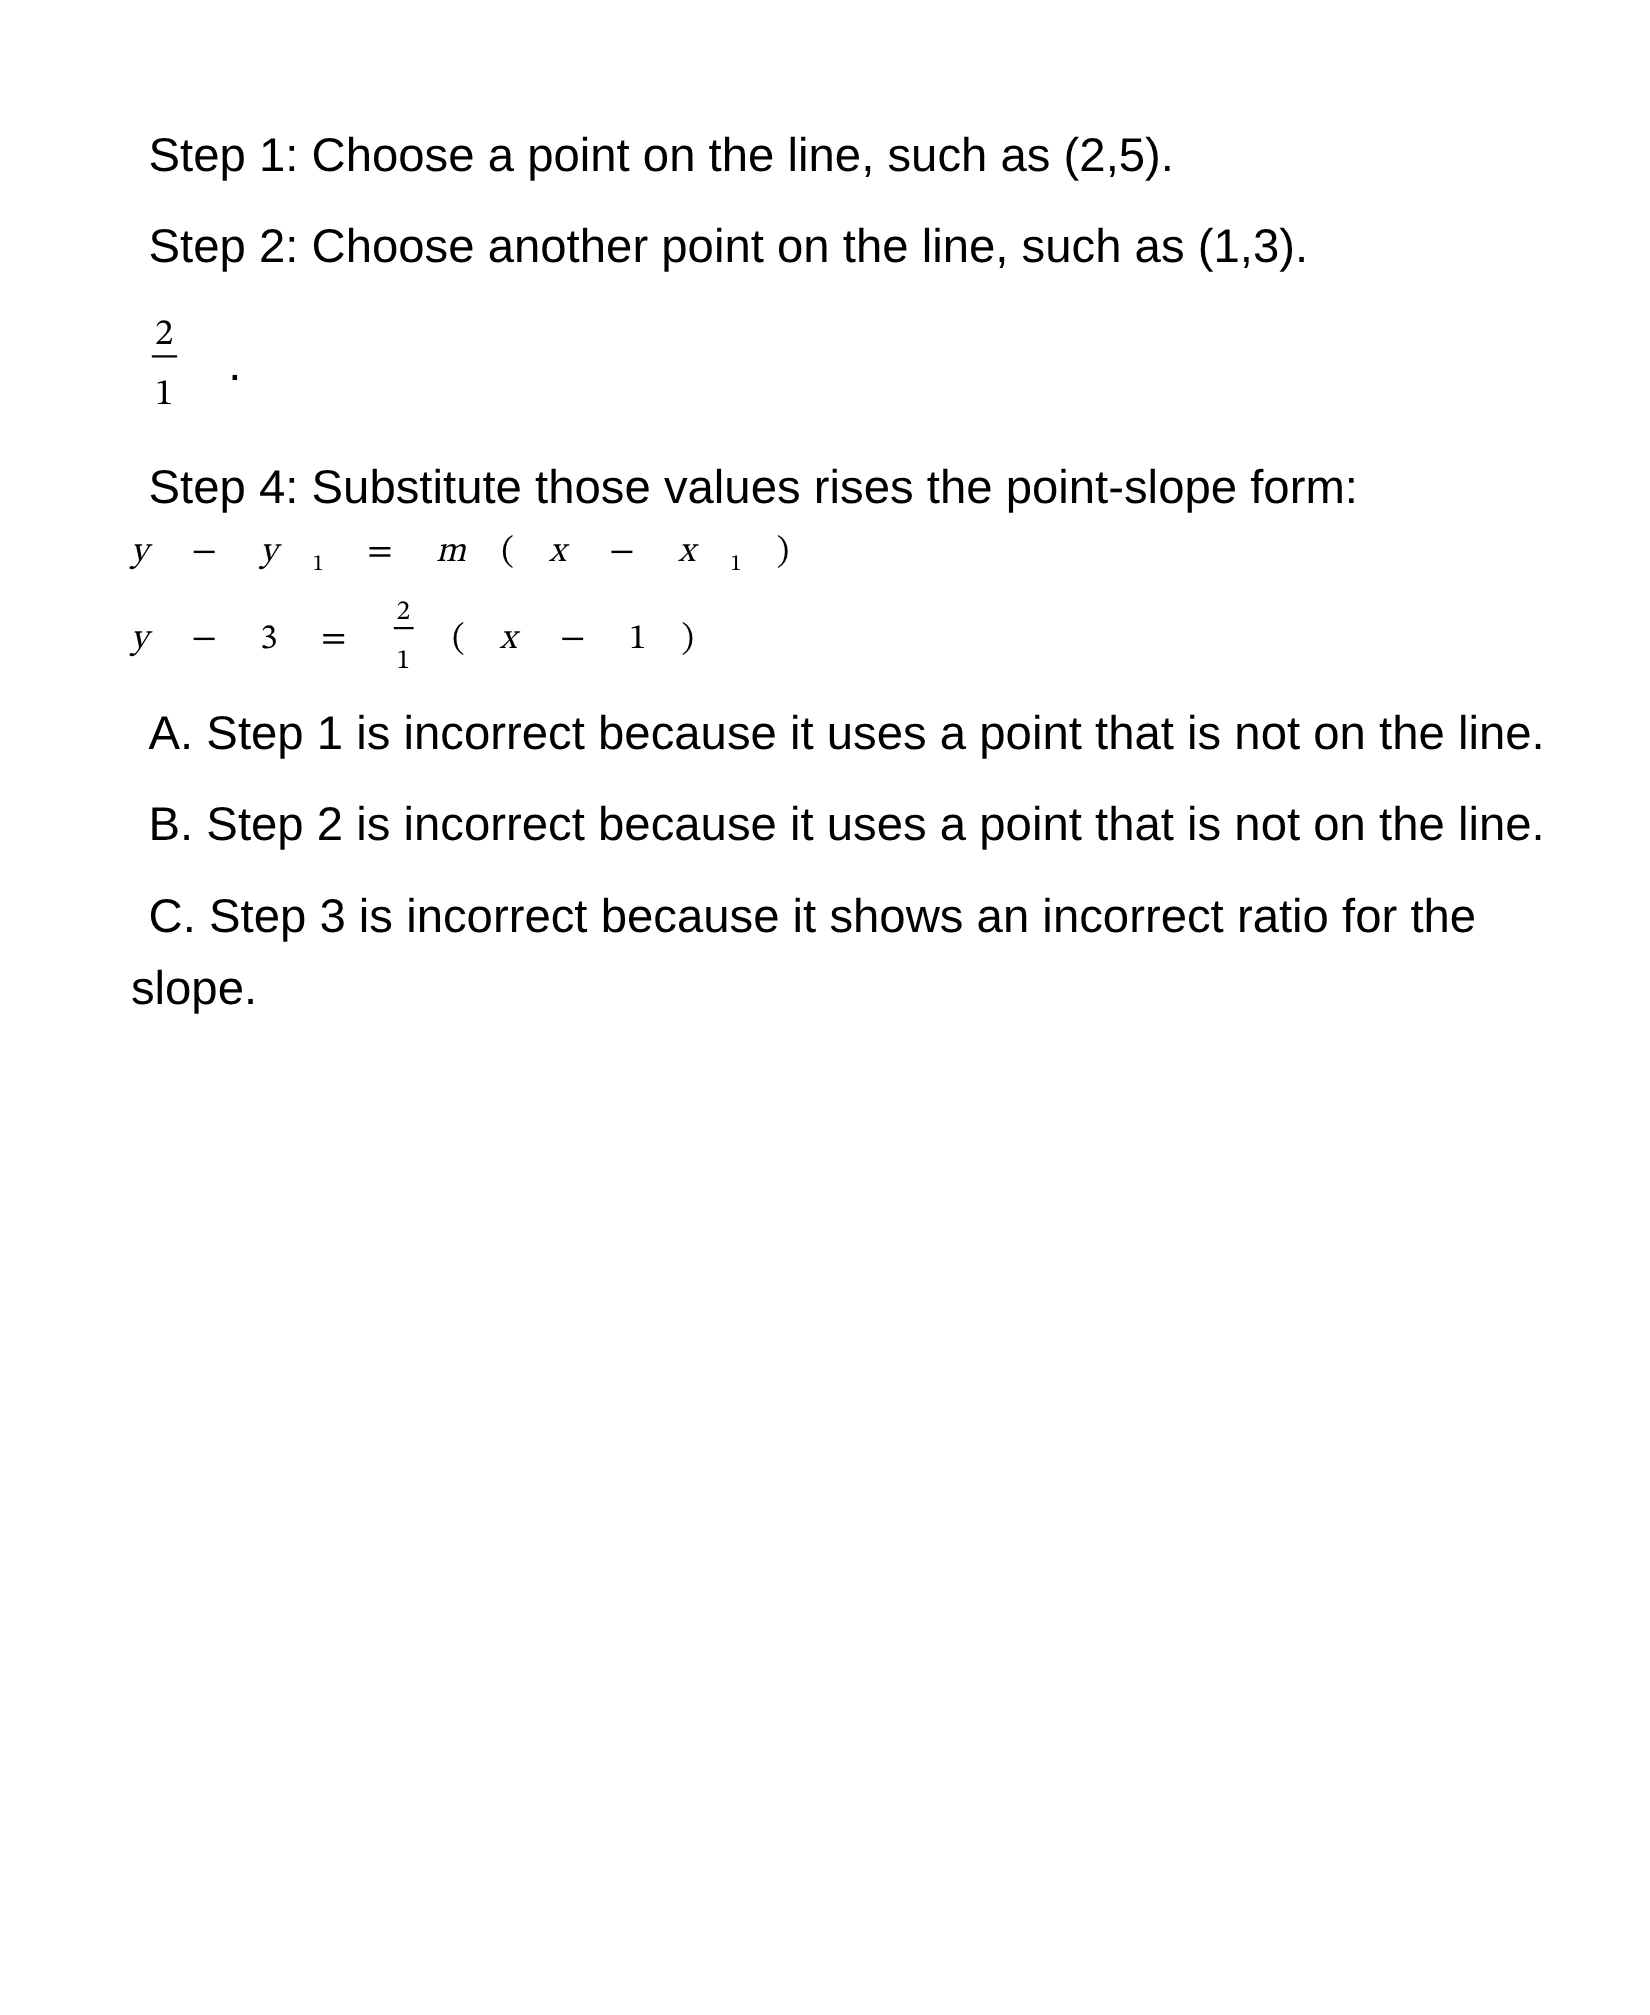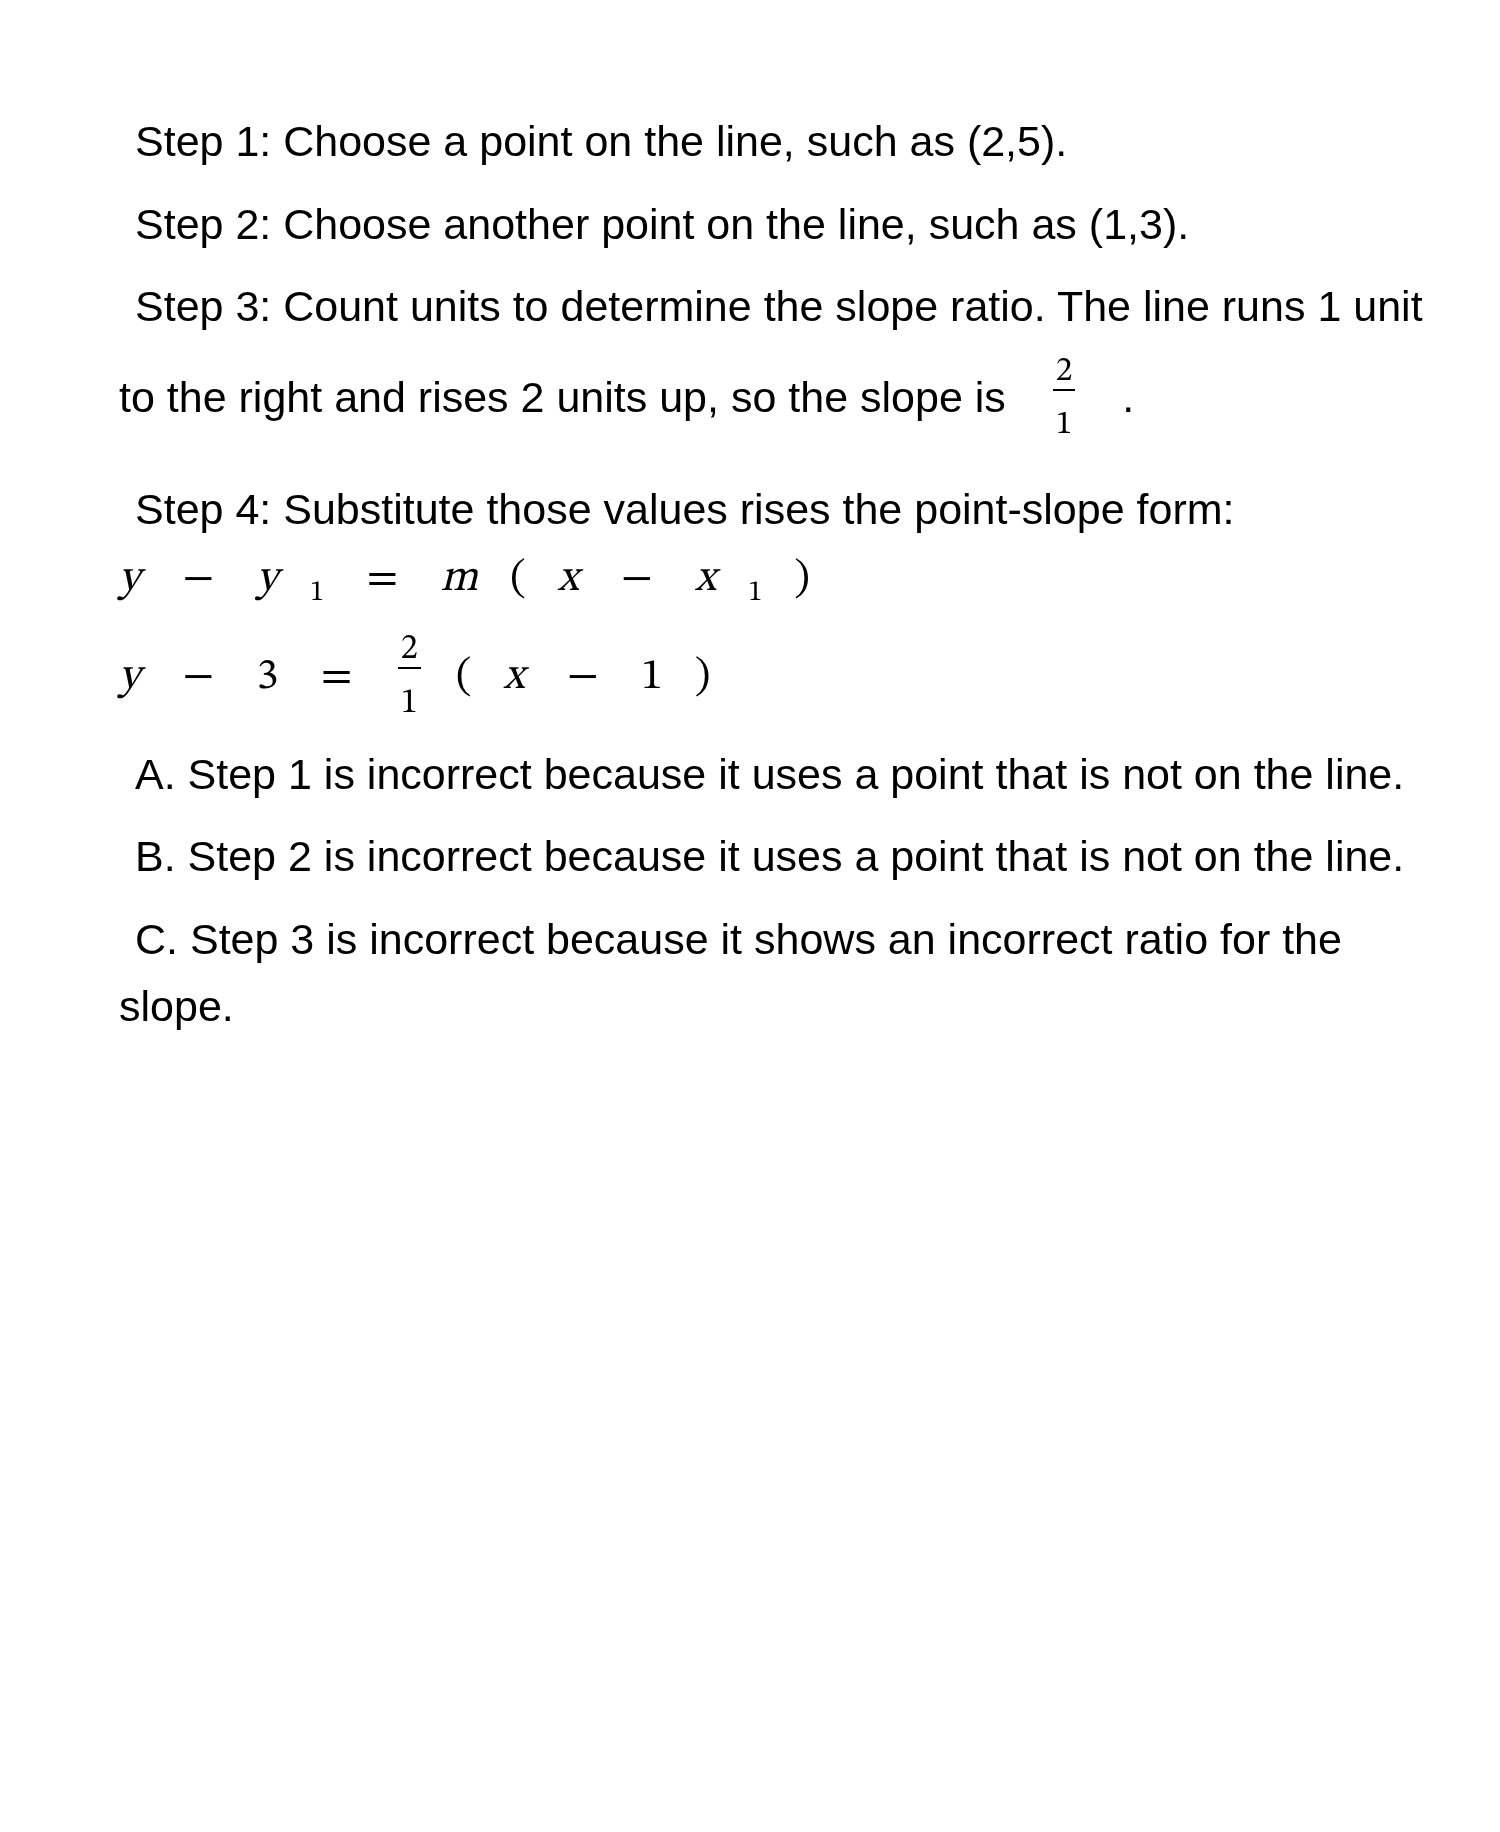--- a/index.html
+++ b/index.html
@@ -48,21 +48,21 @@
       font-family: "STIX Two Math", "Cambria Math", "Times New Roman", serif;
       font-style: normal;
     }
     .sub {
       font-size: 0.65em;
       vertical-align: sub;
       font-style: normal;
     }
     .equation-block {
       font-family: "STIX Two Math", "Cambria Math", "Times New Roman", serif;
-      font-size: 44px;
+      font-size: 32px;
       line-height: 1.5;
       margin: 2px 0;
     }
     .question-prompt {
       margin-top: 0;
     }
     .choice {
       margin-top: 0;
     }
   </style>
@@ -73,21 +73,21 @@
 
   <div class="step">
     <span>Step 1: Choose a point on the line, such as (2,5).</span>
   </div>
 
   <div class="step">
     <span>Step 2: Choose another point on the line, such as (1,3).</span>
   </div>
 
   <div class="step">
-    <span>Step 3: Count units to determine the slope ratio. The line runs 1 unit to the right and rises 2 units up, so the slope is </span><span class="fraction"><span class="num">2</span><span class="den">1</span></span><span> .</span>
+    <span class="fraction"><span class="num">2</span><span class="den">1</span></span><span> .</span>
   </div>
 
   <div class="step">
     <span>Step 4: Substitute those values rises the point-slope form:</span>
   </div>
 
   <div class="equation-block">
     <span class="math">y</span><span class="math-upright"> − </span><span class="math">y</span><span class="sub math-upright">1</span><span class="math-upright"> = </span><span class="math">m</span><span class="math-upright">(</span><span class="math">x</span><span class="math-upright"> − </span><span class="math">x</span><span class="sub math-upright">1</span><span class="math-upright">)</span>
   </div>
 

